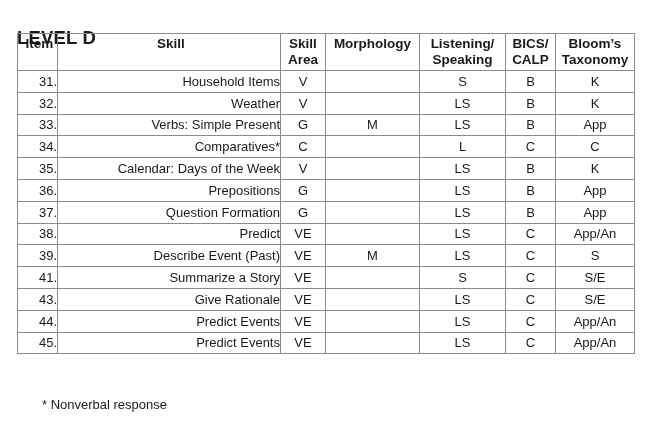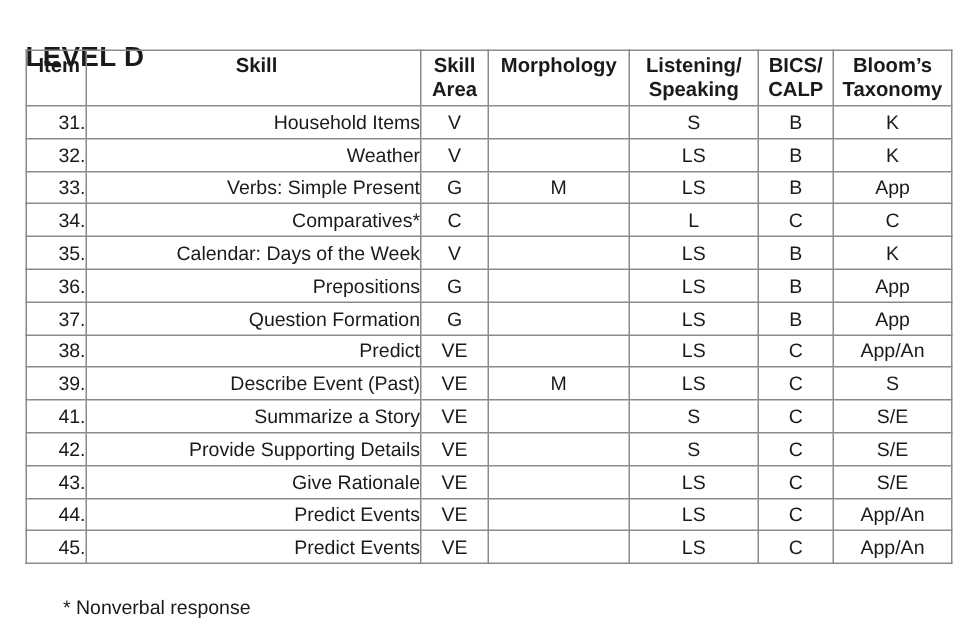--- a/index.html
+++ b/index.html
@@ -126,29 +126,20 @@
       <tr>
         <td class="item">41.</td>
         <td class="skill">Summarize a Story</td>
         <td>VE</td>
         <td></td>
         <td>S</td>
         <td>C</td>
         <td>S/E</td>
       </tr>
       <tr>
-        <td class="item">42.</td>
-        <td class="skill">Provide Supporting Details</td>
-        <td>VE</td>
-        <td></td>
-        <td>S</td>
-        <td>C</td>
-        <td>S/E</td>
-      </tr>
-      <tr>
         <td class="item">43.</td>
         <td class="skill">Give Rationale</td>
         <td>VE</td>
         <td></td>
         <td>LS</td>
         <td>C</td>
         <td>S/E</td>
       </tr>
       <tr>
         <td class="item">44.</td>

